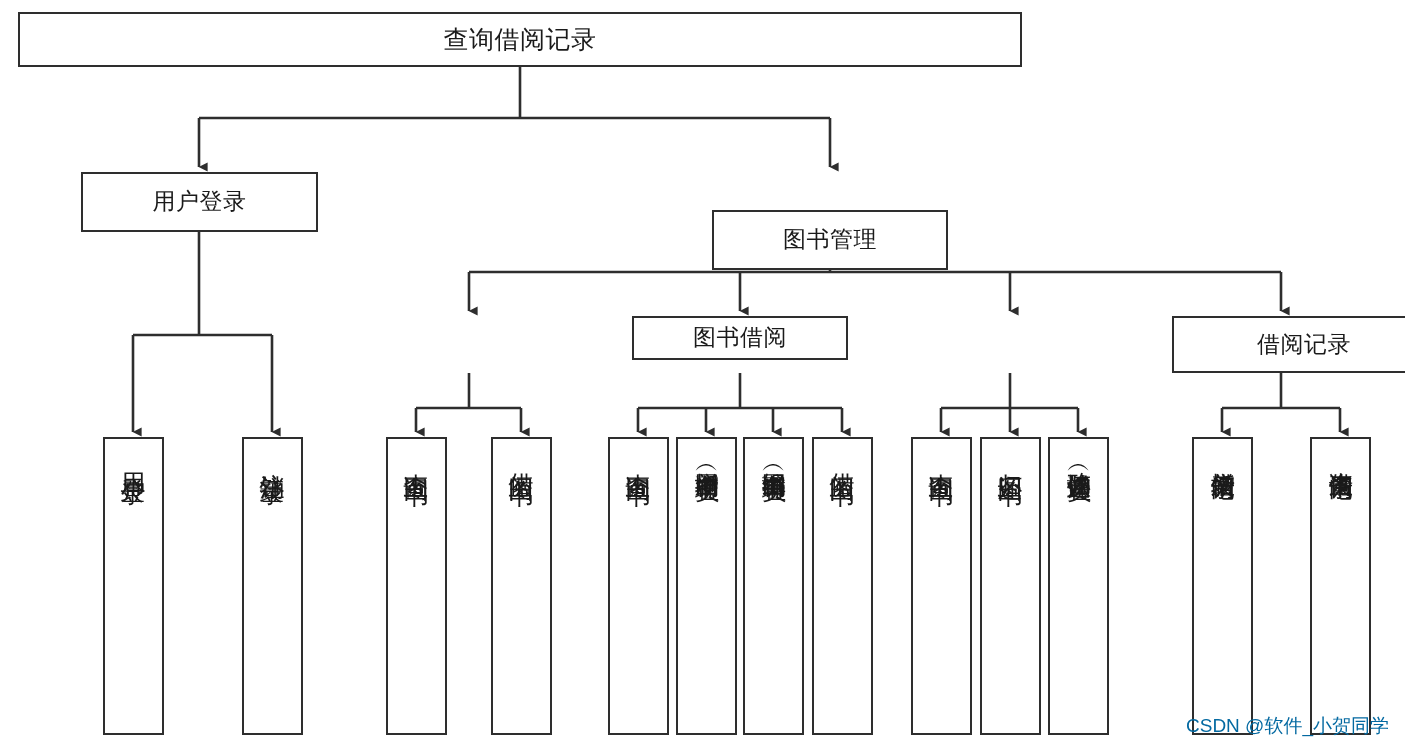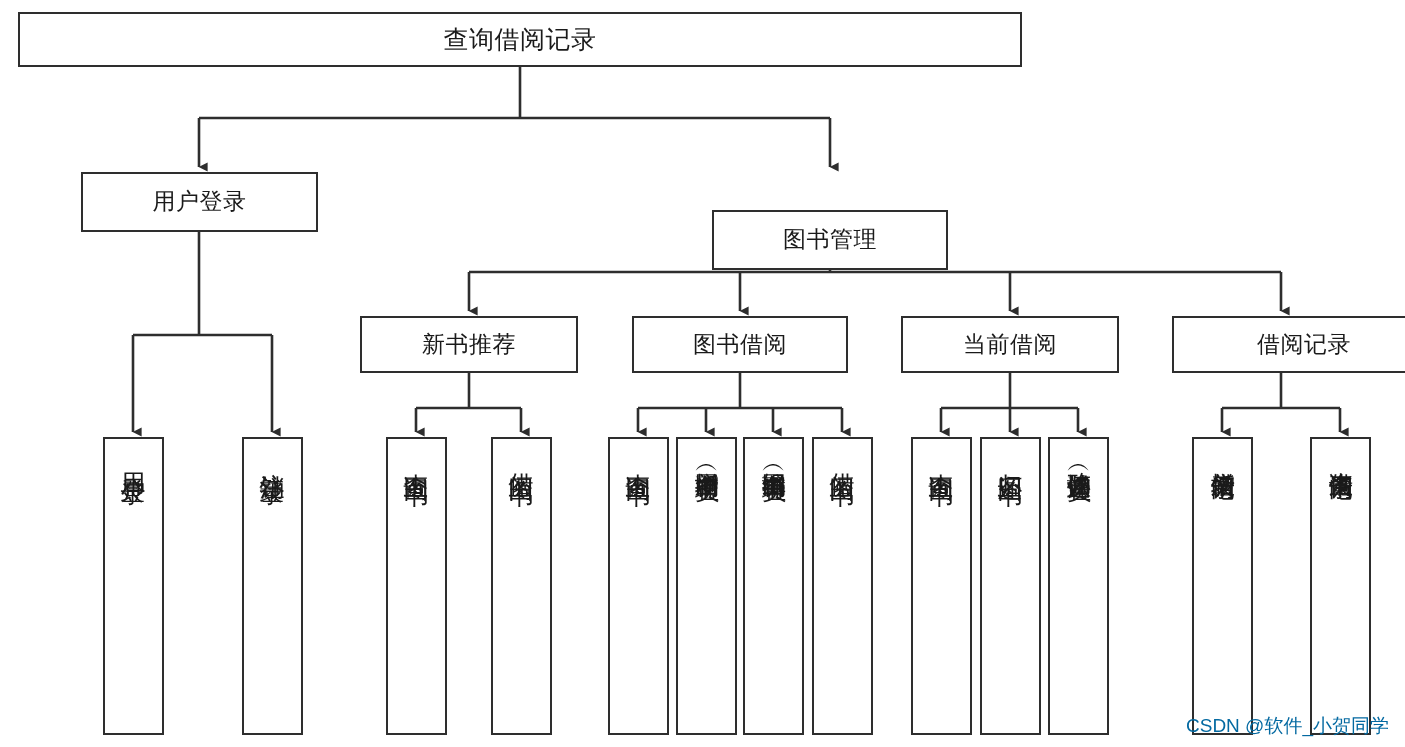--- a/index.html
+++ b/index.html
@@ -130,28 +130,22 @@
     <span class="lbl">查询借阅记录</span>
   </div>
 
   <div class="node horiz" style="left:81px; top:172px; width:237px; height:60px;">
     <span class="lbl">用户登录</span>
   </div>
   <div class="node horiz" style="left:712px; top:172px; width:236px; height:60px;margin-top:38px;">
     <span class="lbl">图书管理</span>
   </div>
 
-  <div class="node horiz" style="left:360px; top:316px; width:218px; height:57px;">
-    <span class="lbl">新书推荐</span>
-  </div>
-  <div class="node horiz" style="left:632px; top:316px; width:216px; height:57px;">
+  <div class="node horiz" style="left:632px; top:316px; width:216px; height:44px;">
     <span class="lbl">图书借阅</span>
-  </div>
-  <div class="node horiz" style="left:901px; top:316px; width:218px; height:57px;">
-    <span class="lbl">当前借阅</span>
   </div>
   <div class="node horiz" style="left:1172px; top:316px; width:264px; height:57px;">
     <span class="lbl">借阅记录</span>
   </div>
 
   <div class="node vert" style="left:103px; top:437px; width:61px; height:298px;">
     <span class="lbl">用户登录</span>
   </div>
   <div class="node vert" style="left:242px; top:437px; width:61px; height:298px;">
     <span class="lbl">注销登录</span>

